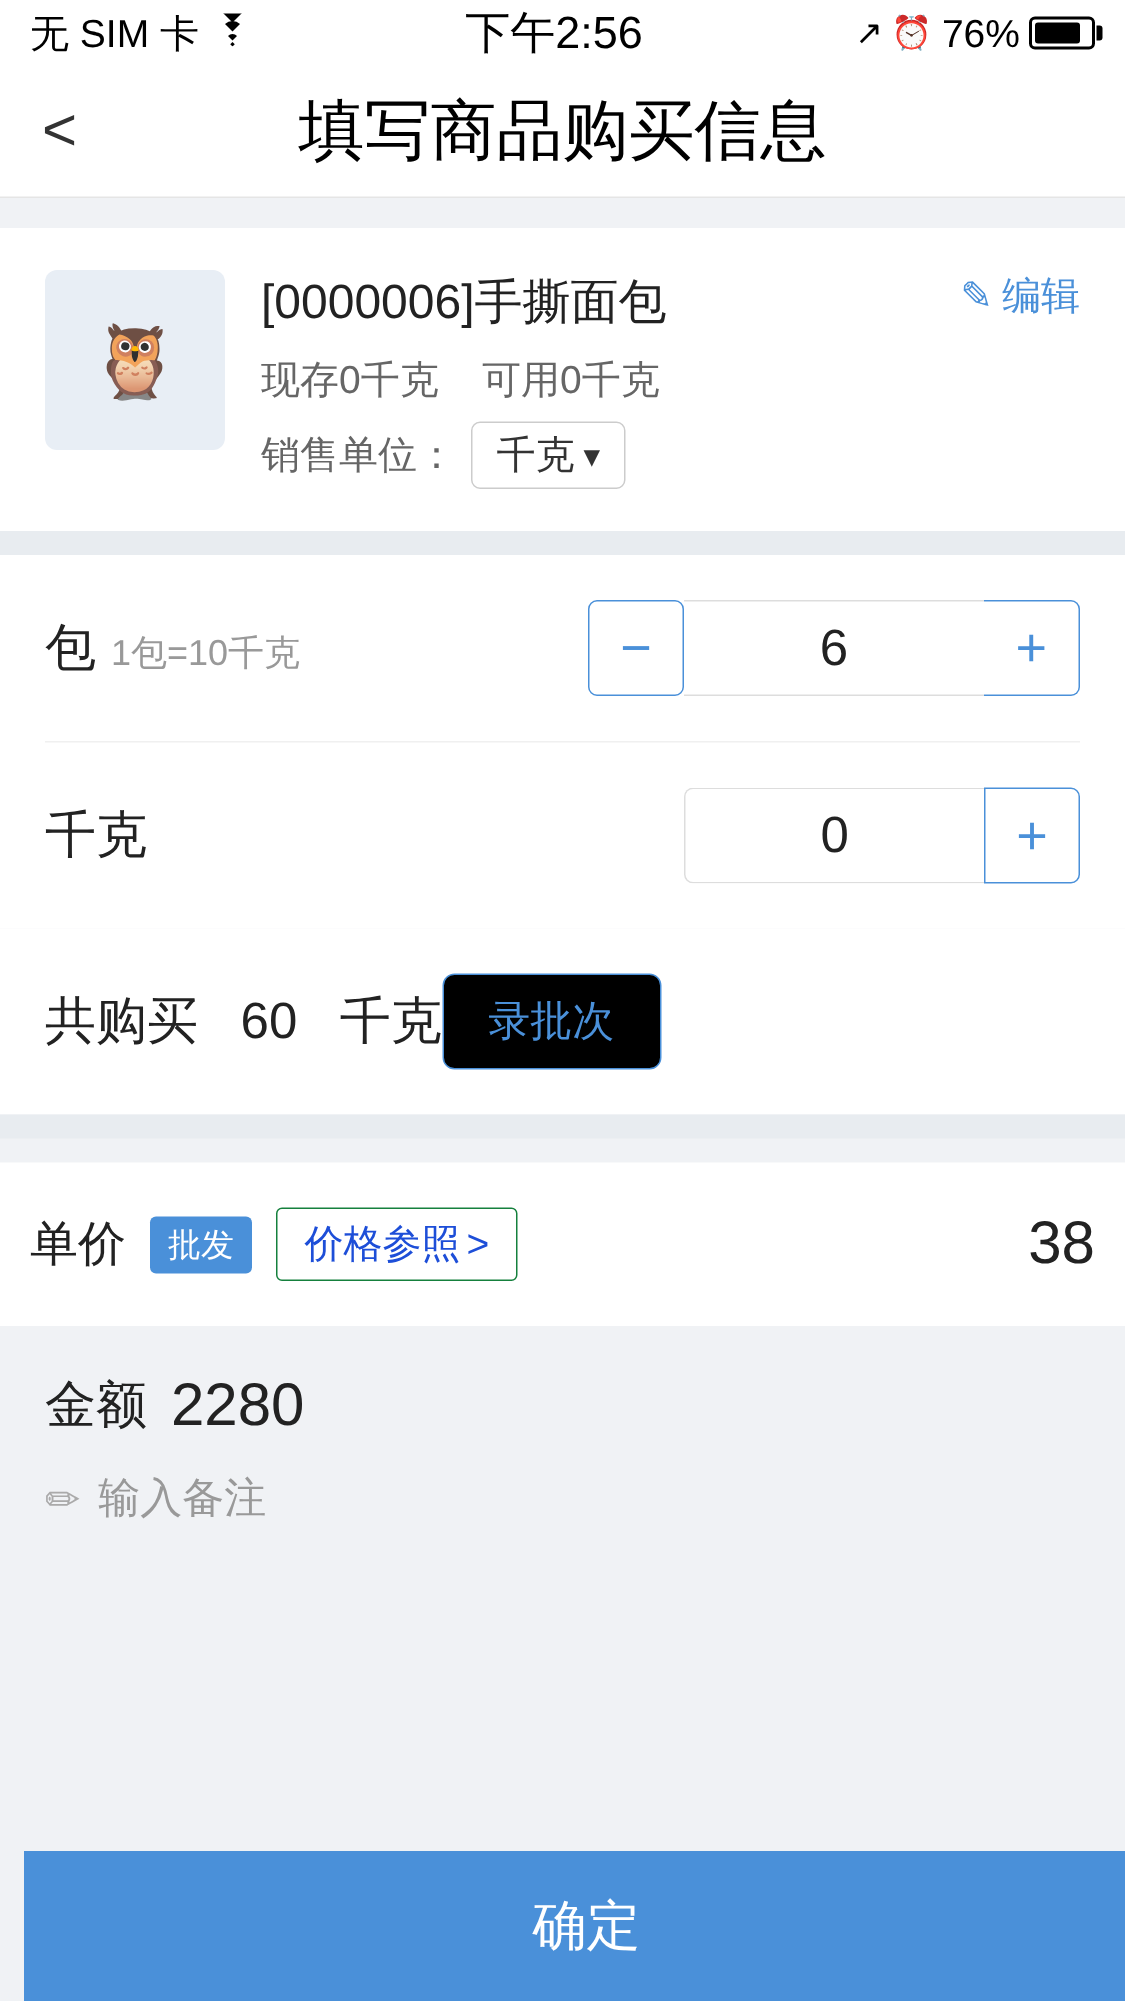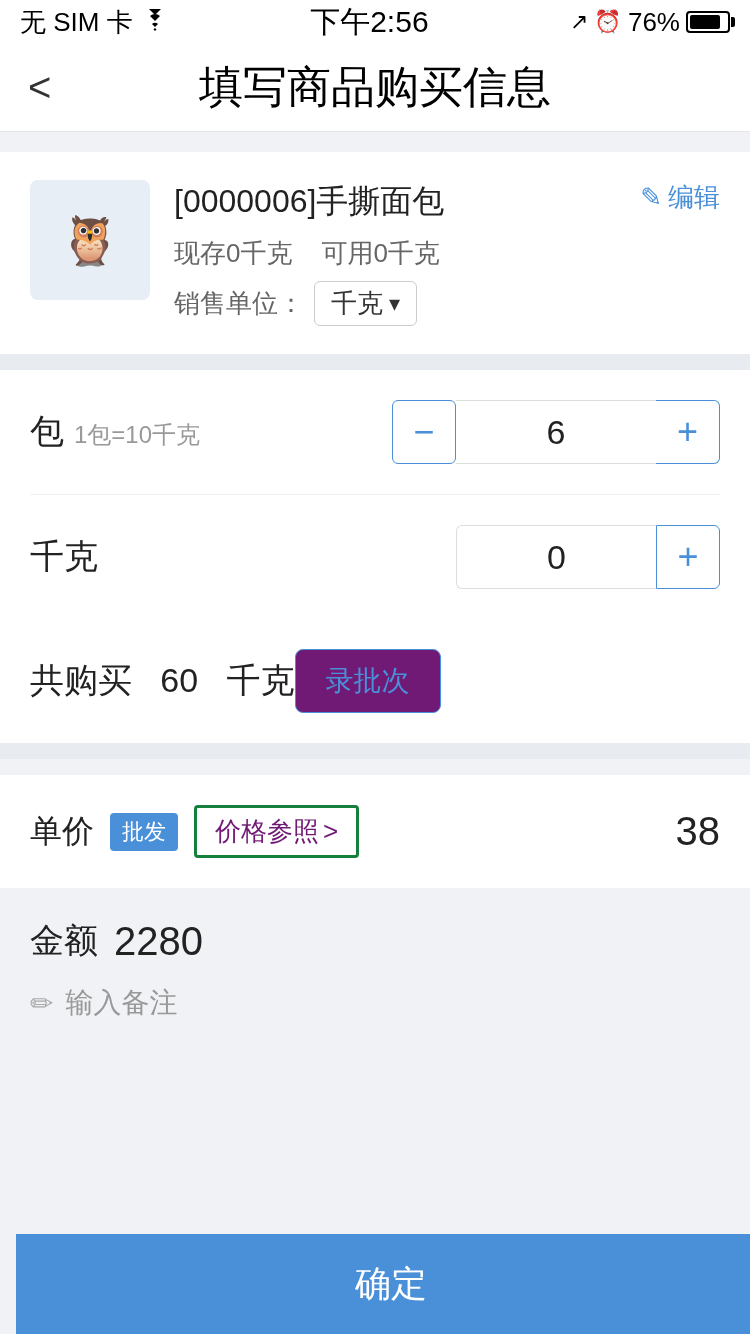--- a/index.html
+++ b/index.html
@@ -213,52 +213,52 @@
       justify-content: flex-start;
       margin-top: 0;
     }
     .total-text {
       font-size: 34px;
       color: #222;
     }
     .batch-btn {
       border: 1px solid #4a90d9;
       color: #4a90d9;
-      background: #701a75;
+      background: #000000;
       padding: 12px 30px;
       border-radius: 8px;
       font-size: 28px;
       cursor: pointer;
     }
 
     
     .price-section {
       background: #fff;
       margin-top: 16px;
-      padding: 30px 30px;
+      padding: 30px 20px;
     }
     .price-row {
       display: flex;
       align-items: center;
       gap: 16px;
     }
     .price-label {
       font-size: 32px;
       color: #222;
     }
     .price-tag {
       background: #4a90d9;
       color: #fff;
       font-size: 22px;
       padding: 4px 12px;
       border-radius: 4px;
     }
     .price-ref-btn {
-      border: 3px solid #15803d;
-      color: #701a75;
+      border: 1px solid #15803d;
+      color: #1d4ed8;
       background: #fff;
       padding: 6px 18px;
       border-radius: 4px;
       font-size: 26px;
       cursor: pointer;
       display: flex;
       align-items: center;
       gap: 4px;
     }
     .price-value {

